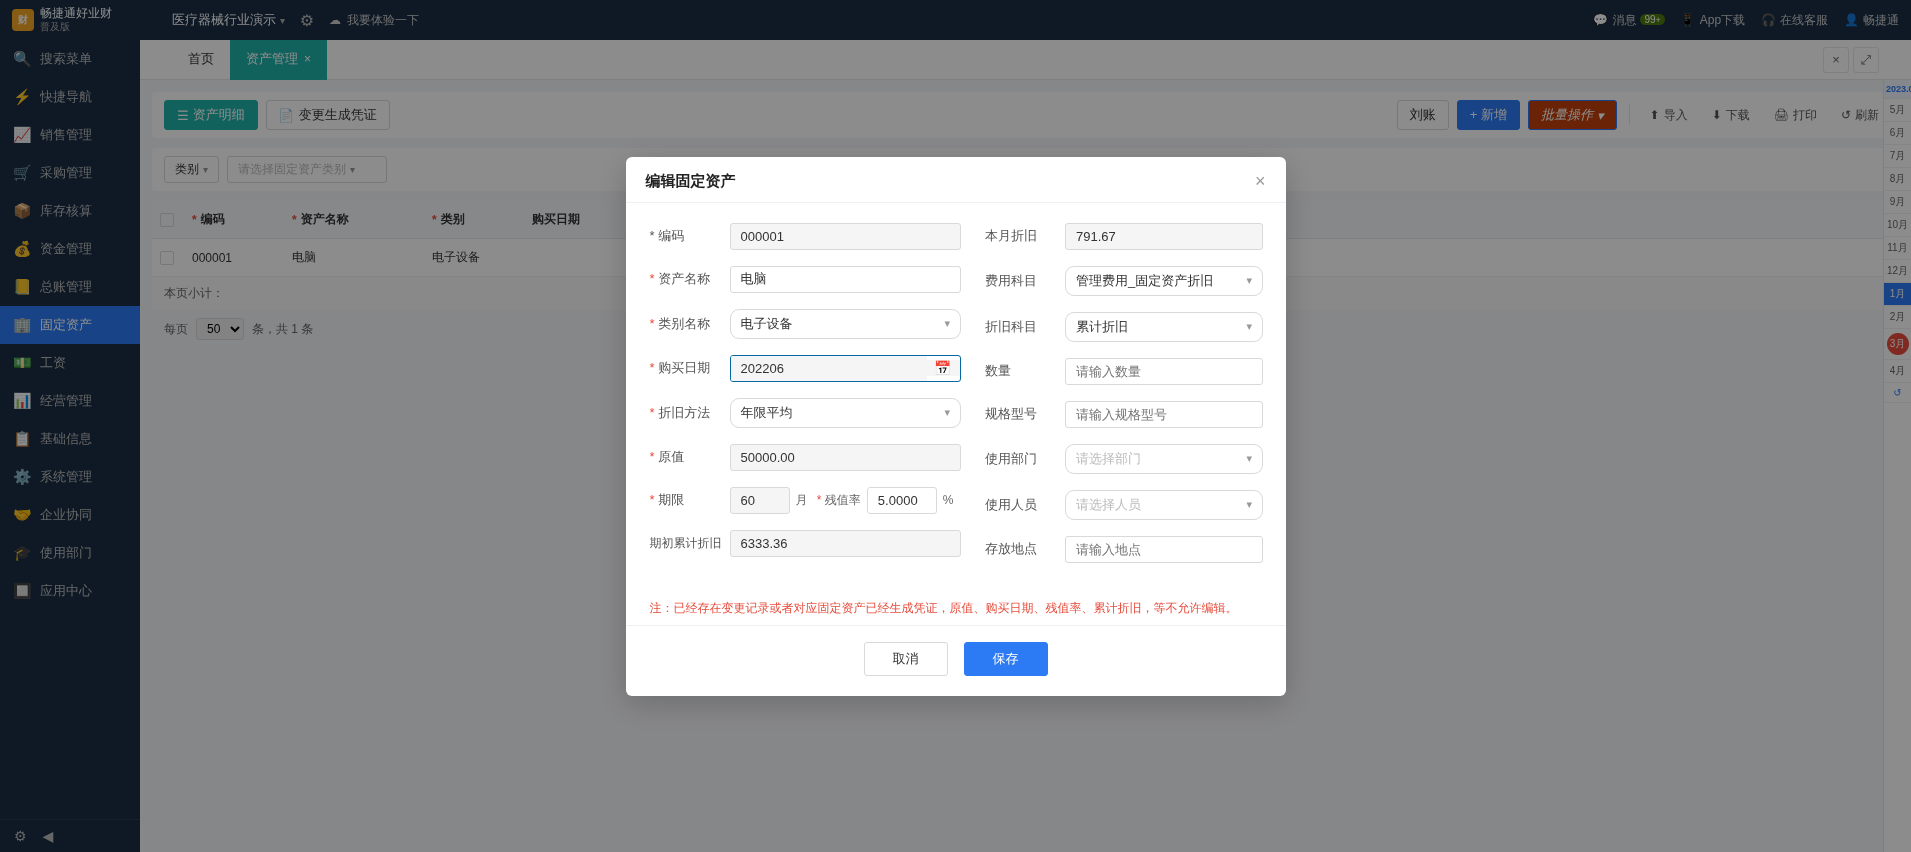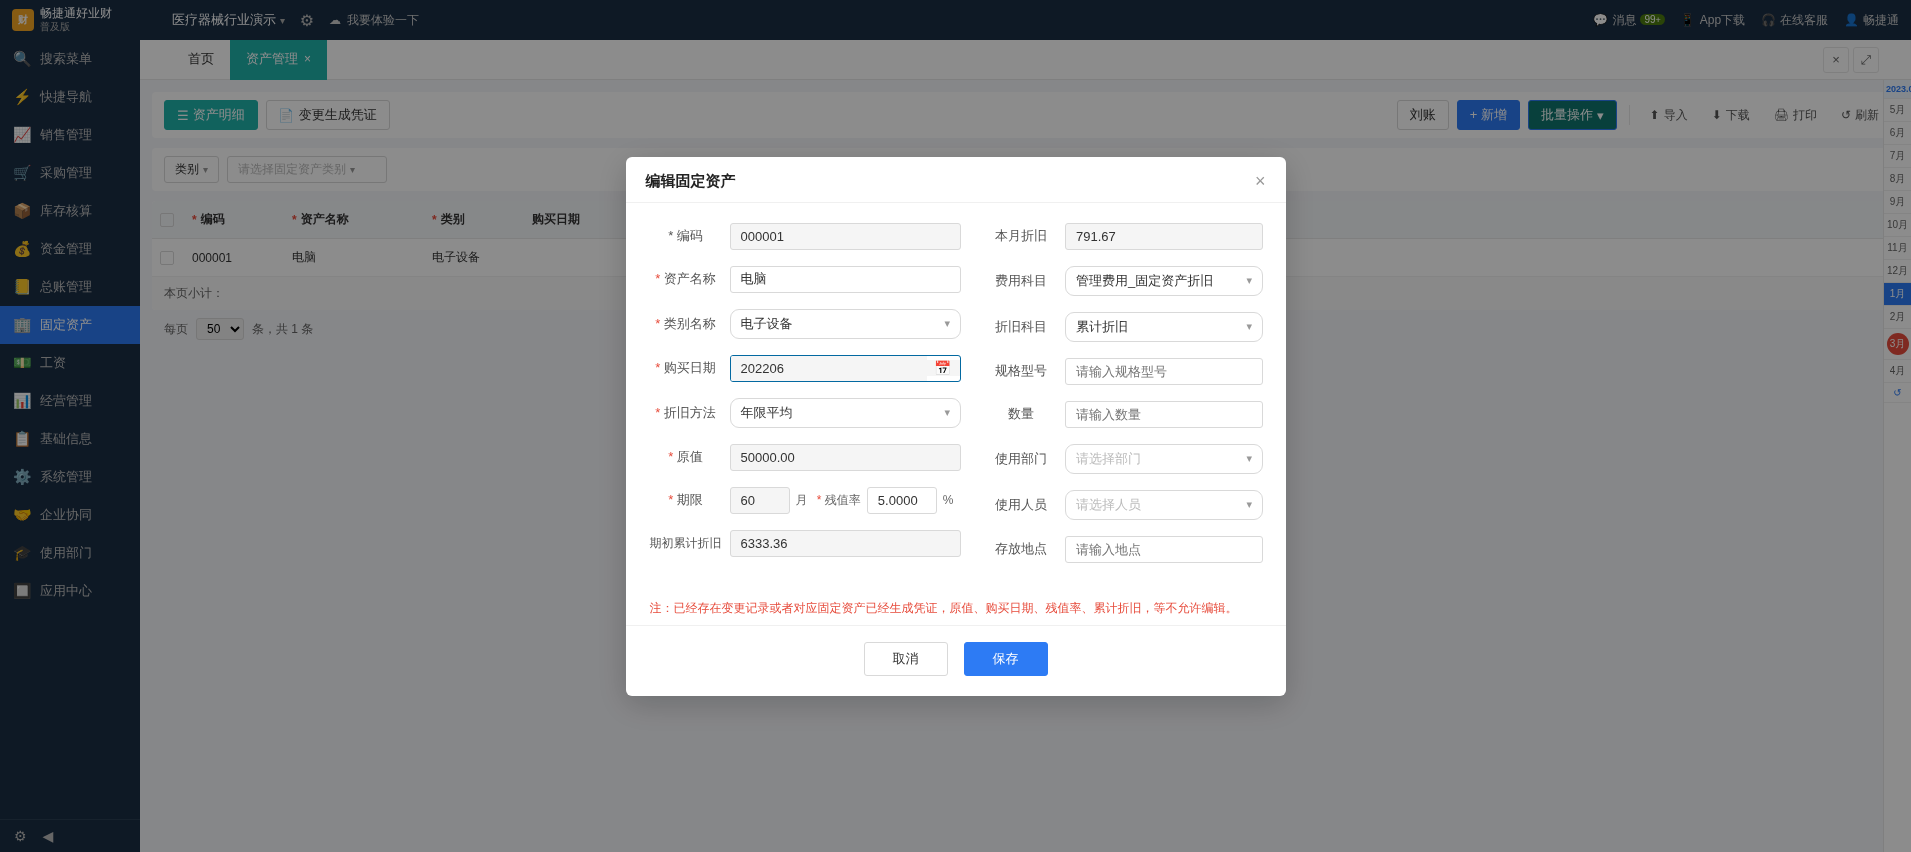--- a/index.html
+++ b/index.html
@@ -47,21 +47,21 @@
     .tab-item .tab-close { margin-left: 6px; color: #fff; font-size: 12px; cursor: pointer; }
     .tab-item-home { border-bottom: 2px solid transparent; color: #333; }
 
     
     .page-content { flex: 1; padding: 12px; overflow: auto; background: #f5f6fa; position: relative; }
 
     
     .page-toolbar { display: flex; align-items: center; gap: 8px; margin-bottom: 10px; background: #fff; padding: 8px 12px; border-radius: 4px; }
     .toolbar-btn { display: flex; align-items: center; gap: 4px; padding: 5px 12px; border-radius: 3px; font-size: 13px; cursor: pointer; border: 1px solid #d9d9d9; background: #fff; color: #333; }
     .toolbar-btn.primary { background: #2d7bf4; color: #fff; border-color: #2d7bf4; }
-    .toolbar-btn.batch { background: #0f766e; color: #fff; border-color: #2d7bf4; }
+    .toolbar-btn.batch { background: #c2410c; color: #fff; border-color: #2d7bf4; font-style: italic; }
     .toolbar-btn.teal { background: #20b2aa; color: #fff; border-color: #20b2aa; }
     .toolbar-sep { width: 1px; height: 20px; background: #e8e8e8; margin: 0 4px; }
     .toolbar-right { margin-left: auto; display: flex; align-items: center; gap: 8px; }
     .toolbar-icon-btn { display: flex; align-items: center; gap: 4px; font-size: 12px; color: #555; cursor: pointer; padding: 4px 8px; }
 
     
     .filter-bar { display: flex; align-items: center; gap: 8px; margin-bottom: 10px; background: #fff; padding: 8px 12px; border-radius: 4px; }
     .filter-select { display: flex; align-items: center; gap: 4px; border: 1px solid #d9d9d9; border-radius: 3px; padding: 4px 10px; font-size: 12px; cursor: pointer; color: #333; background: #fff; }
     .filter-select .arrow { color: #999; font-size: 10px; }
 
@@ -91,21 +91,21 @@
     .modal { background: #fff; border-radius: 6px; width: 660px; padding: 0; box-shadow: 0 8px 32px rgba(0,0,0,0.2); }
     .modal-header { display: flex; align-items: center; justify-content: space-between; padding: 14px 20px 10px; border-bottom: 1px solid #f0f0f0; }
     .modal-title { font-size: 15px; font-weight: 600; color: #222; }
     .modal-close { cursor: pointer; color: #999; font-size: 18px; }
     .modal-body { padding: 20px 24px; }
     .modal-footer { display: flex; justify-content: center; gap: 16px; padding: 16px 0 20px; border-top: 1px solid #f0f0f0; }
 
     
     .form-grid { display: grid; grid-template-columns: 1fr 1fr; gap: 0; }
     .form-row { display: flex; align-items: center; margin-bottom: 16px; }
-    .form-label { width: 80px; font-size: 13px; color: #555; text-align: center; padding-right: 8px; flex-shrink: 0; }
+    .form-label { width: 80px; font-size: 13px; color: #555; text-align: left; padding-right: 8px; flex-shrink: 0; }
     .form-input { flex: 1; border: 1px solid #d9d9d9; border-radius: 3px; padding: 5px 10px; font-size: 13px; color: #333; background: #fff; outline: none; }
     .form-input.readonly { background: #f5f5f5; }
     .form-select-wrapper { flex: 1; display: flex; align-items: center; border: 1px solid #d9d9d9; border-radius: 9px; padding: 5px 10px; font-size: 13px; color: #333; background: #fff; cursor: pointer; }
     .form-select-wrapper .arrow { margin-left: auto; color: #999; font-size: 11px; }
     .form-input-with-icon { flex: 1; display: flex; align-items: center; border: 1px solid #0369a1; border-radius: 3px; overflow: hidden; }
     .form-input-with-icon input { flex: 1; border: none; padding: 5px 10px; font-size: 13px; outline: none; color: #333; background: #f5f5f5; }
     .form-input-with-icon .cal-icon { padding: 0 8px; color: #999; font-size: 14px; cursor: pointer; background: #f5f5f5; height: 100%; display: flex; align-items: center; }
     .form-inline { display: flex; align-items: center; gap: 6px; flex: 1; }
     .form-inline input { width: 60px; border: 1px solid #d9d9d9; border-radius: 3px; padding: 5px 10px; font-size: 13px; color: #333; background: #f5f5f5; }
     .form-inline .unit { font-size: 12px; color: #666; }
@@ -487,27 +487,27 @@
 
           <div class="form-row">
             <div class="form-label">折旧科目</div>
             <div class="form-select-wrapper">
               <span>累计折旧</span>
               <span class="arrow">▾</span>
             </div>
           </div>
 
           <div class="form-row">
+            <div class="form-label">数量</div>
+            <input class="form-input" type="text" placeholder="请输入数量" style="">
+          </div>
+
+          <div class="form-row">
             <div class="form-label">规格型号</div>
             <input class="form-input" type="text" placeholder="请输入规格型号" style="">
-          </div>
-
-          <div class="form-row">
-            <div class="form-label">数量</div>
-            <input class="form-input" type="text" placeholder="请输入数量" style="">
           </div>
 
           <div class="form-row">
             <div class="form-label">使用部门</div>
             <div class="form-select-wrapper">
               <span style="color:#bbb;">请选择部门</span>
               <span class="arrow">▾</span>
             </div>
           </div>
 

